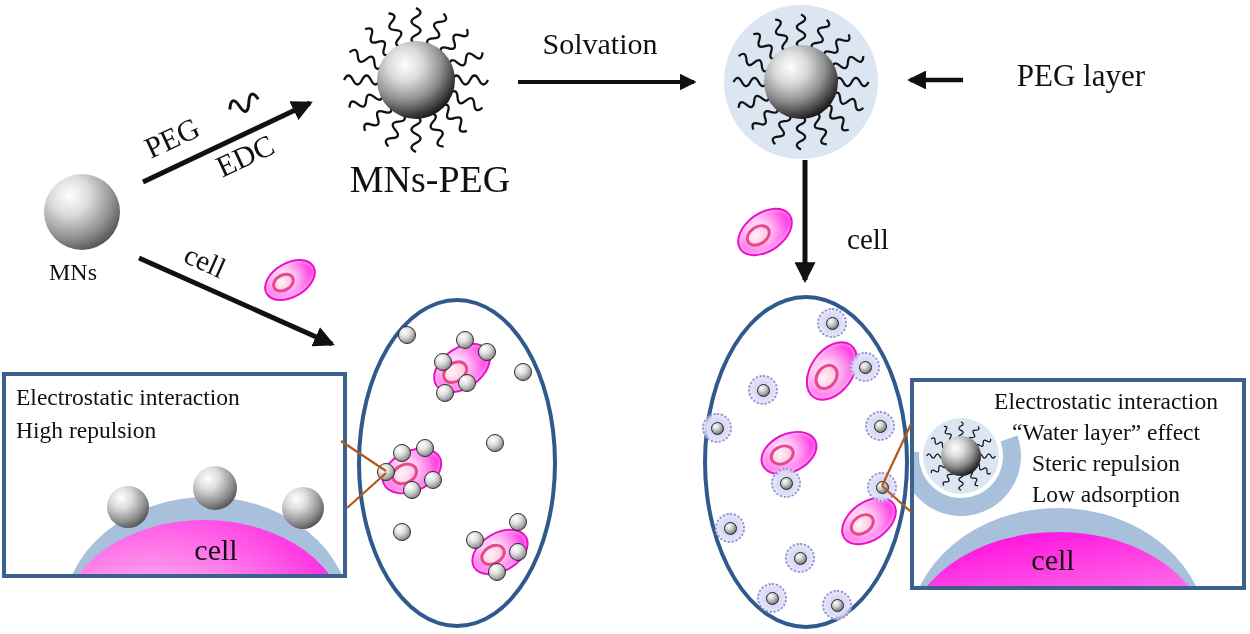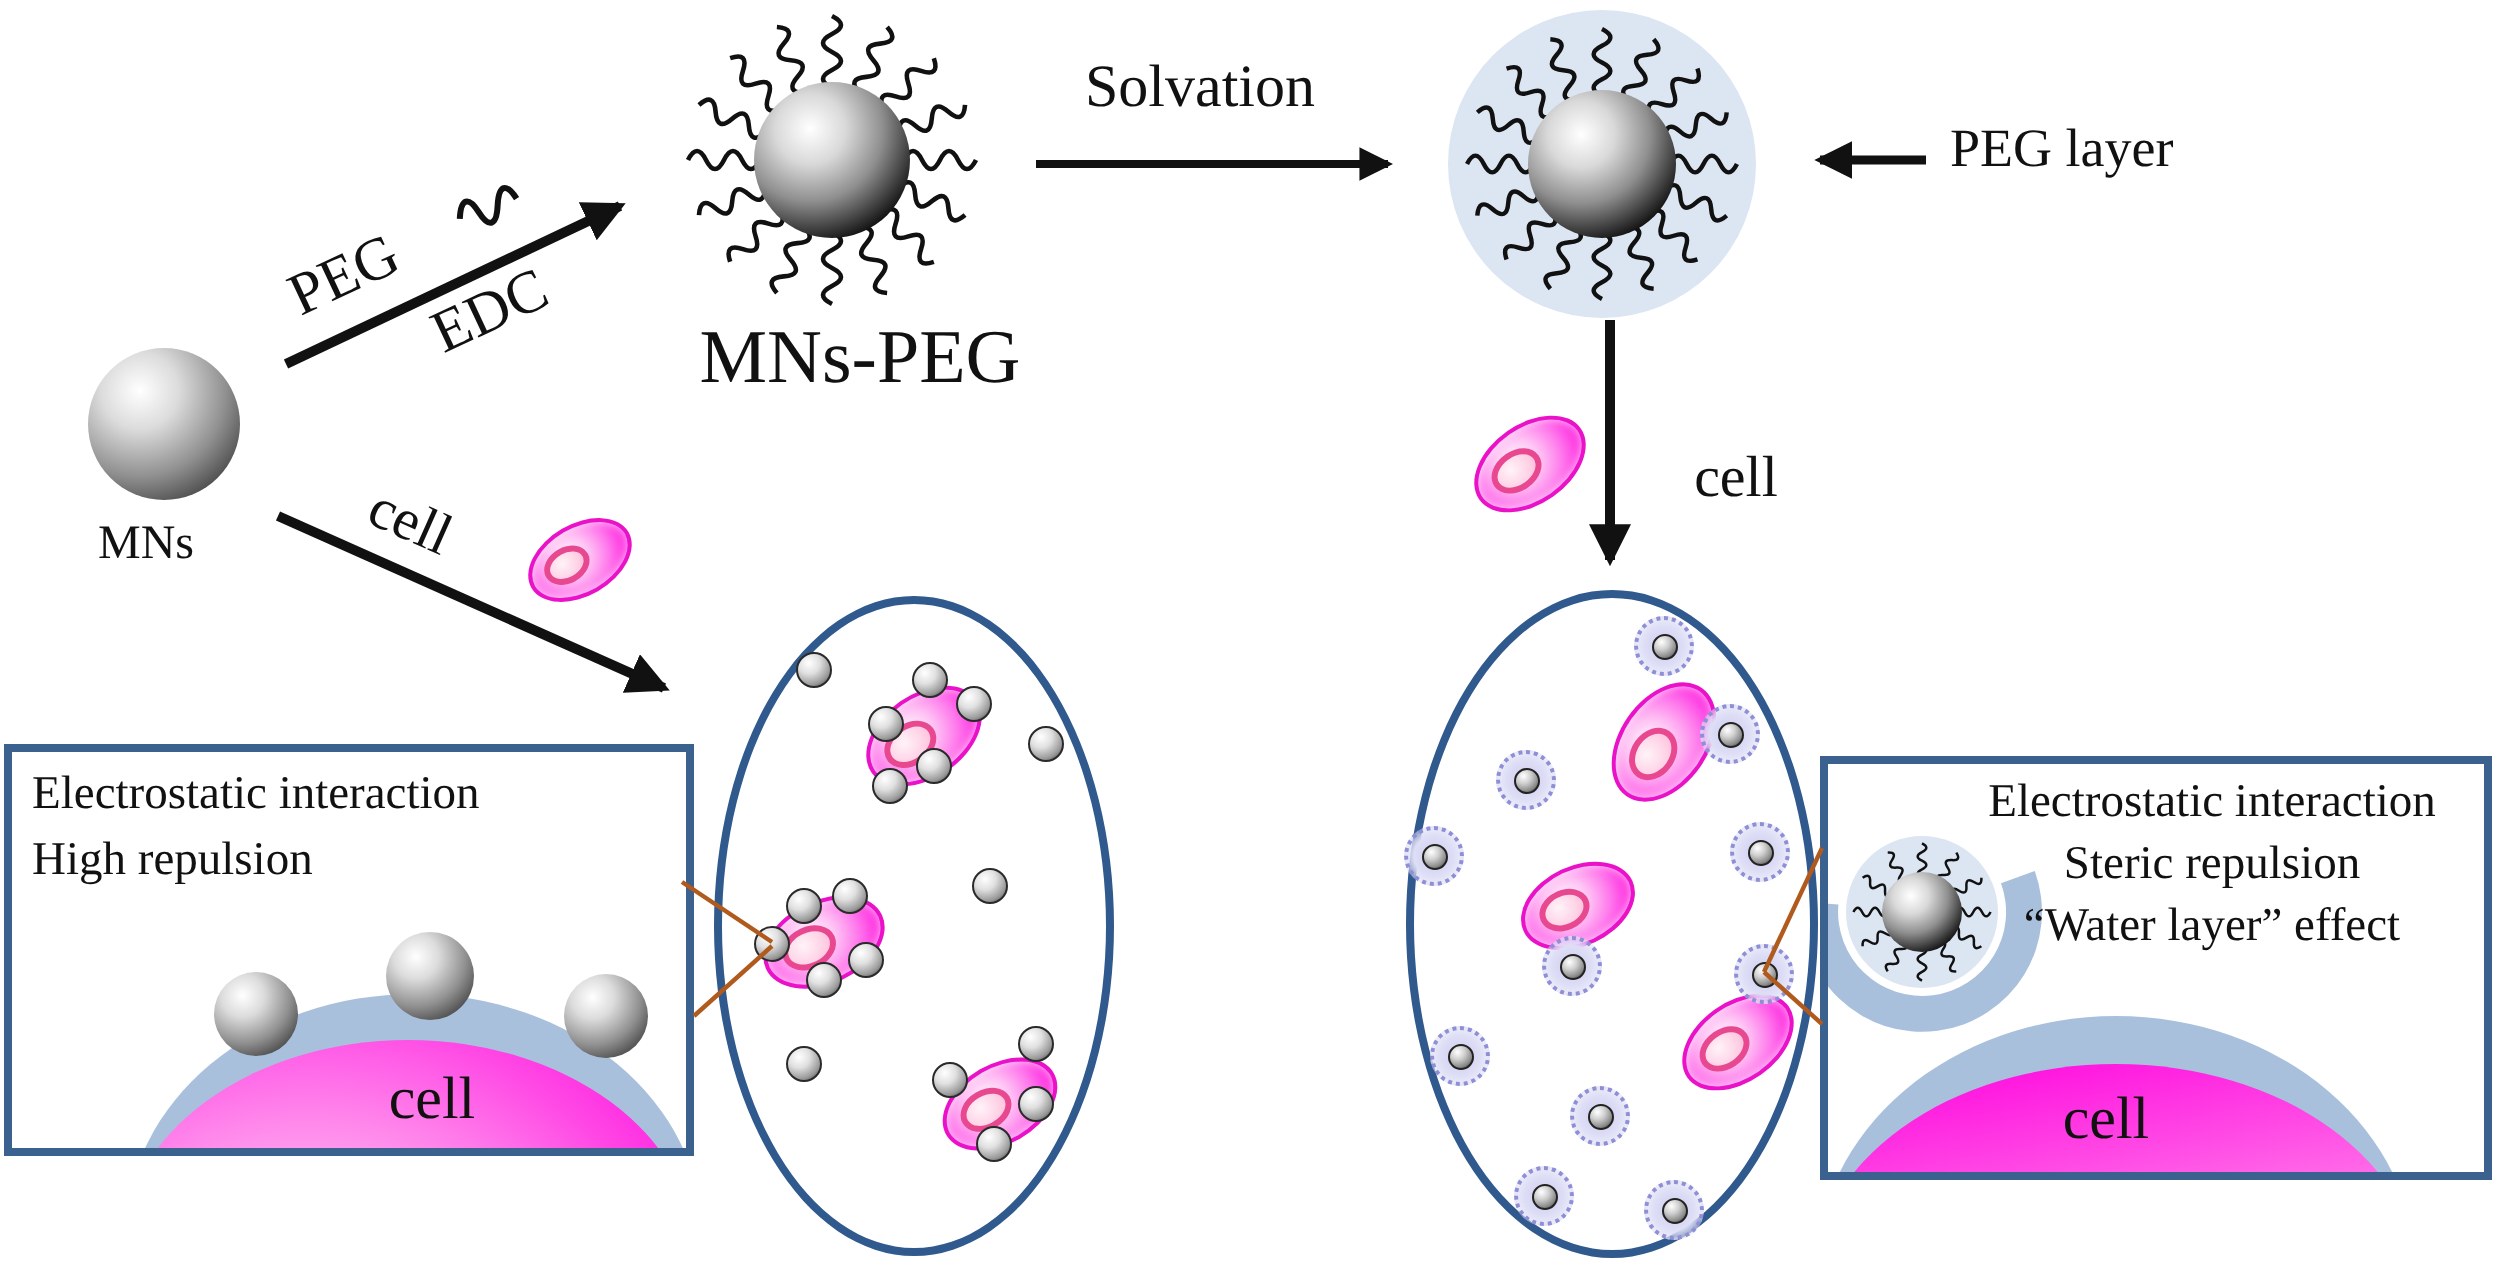--- a/index.html
+++ b/index.html
@@ -153,22 +153,23 @@
           <use href="#sq3" transform="rotate(210 47 74) translate(64 74) scale(0.48)"></use>
         <use href="#sq3" transform="rotate(240 47 74) translate(64 74) scale(0.48)"></use>
           <use href="#sq3" transform="rotate(270 47 74) translate(64 74) scale(0.48)"></use>
         <use href="#sq3" transform="rotate(300 47 74) translate(64 74) scale(0.48)"></use>
           <use href="#sq3" transform="rotate(330 47 74) translate(64 74) scale(0.48)"></use>
       </g>
       <circle cx="47" cy="74" r="20" fill="url(#g3)"></circle>
     </svg>
     <div class="boxtext" style="left:58px;top:4px;width:268px;text-align:center;font-size:23.5px;line-height:31px;">
       <div>Electrostatic interaction</div>
+      <div>“Water layer” effect</div>
       <div>Steric repulsion</div>
-      <div>“Water layer” effect</div>
+      <div>Low adsorption</div>
     </div>
     <div class="lbl" style="left:89px;top:162px;width:100px;font-size:30px;">cell</div>
   </div>
 
   <svg width="1250" height="634" viewBox="0 0 1250 634" style="z-index:5;pointer-events:none;">
     <defs>
       <marker id="arr" viewBox="0 0 10 10" refX="8.5" refY="5" markerWidth="4.2" markerHeight="4.2" orient="auto-start-reverse">
         <path d="M0,0 L10,5 L0,10 Z" fill="#111"></path>
       </marker>
     </defs>
@@ -184,21 +185,21 @@
       <line x1="882" y1="486" x2="911" y2="424"></line>
       <line x1="882" y1="486" x2="911" y2="512"></line>
     </g>
   </svg>
 
   <div class="lbl" style="left:28px;top:260px;width:90px;font-size:24px;">MNs</div>
   <div class="lbl rot" style="left:137px;top:122px;width:70px;font-size:30px;transform:rotate(-25deg);">PEG</div>
   <div class="lbl rot" style="left:210px;top:140px;width:70px;font-size:30px;transform:rotate(-25deg);">EDC</div>
   <div class="lbl" style="left:340px;top:160px;width:180px;font-size:38px;">MNs-PEG</div>
   <div class="lbl" style="left:518px;top:28px;width:164px;font-size:30px;">Solvation</div>
-  <div class="lbl" style="left:975px;top:60px;width:170px;font-size:27px;text-align:left;">PEG layer</div>
+  <div class="lbl" style="left:975px;top:60px;width:170px;font-size:31px;text-align:right;">PEG layer</div>
   <div class="lbl rot" style="left:173px;top:246px;width:64px;font-size:29px;transform:rotate(24deg);">cell</div>
   <div class="lbl" style="left:836px;top:224px;width:64px;font-size:29px;">cell</div>
 
 <div class="cell-body" style="left: 430px; top: 347px; width: 64px; height: 42px; transform: rotate(-35deg);">
       <div class="nucleus"></div>
     </div>
     <div class="cell-body" style="left: 380px; top: 450px; width: 64px; height: 42px; transform: rotate(-25deg);">
       <div class="nucleus"></div>
     </div>
     <div class="cell-body" style="left: 469px; top: 532px; width: 62px; height: 40px; transform: rotate(-30deg);">

